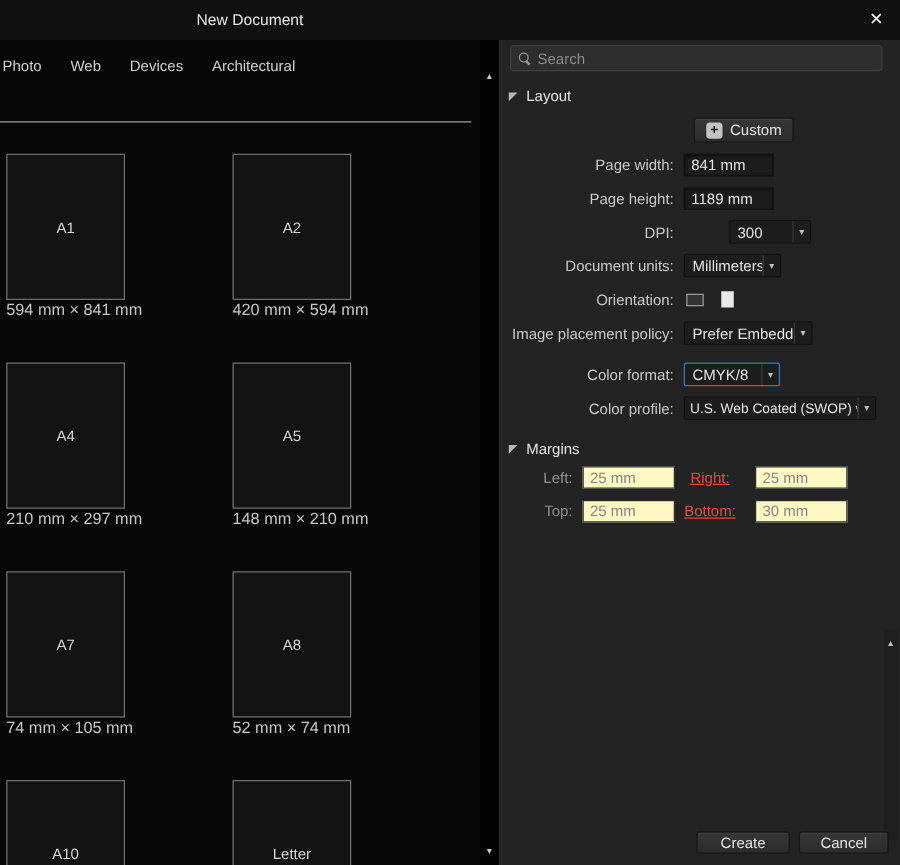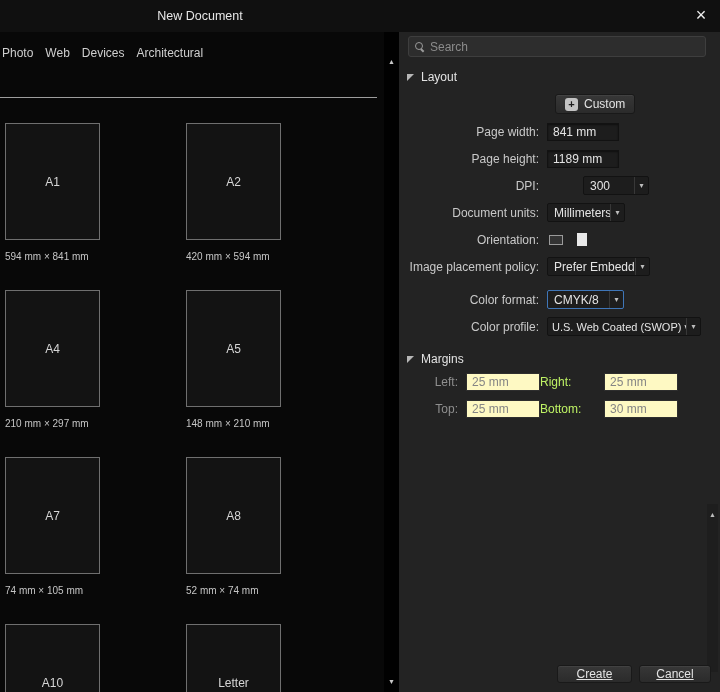--- a/index.html
+++ b/index.html
@@ -8,28 +8,28 @@
 
   .window { position:relative; width:720px; height:692px; background:#161616; overflow:hidden; }
 
   
   .titlebar { position:absolute; top:0; left:0; right:0; height:32px; background:#101010; }
   .titlebar .title { position:absolute; left:0; top:0; width:400px; line-height:32px; text-align:center; color:#e6e6e6; font-size:12.5px; }
   .close-btn { position:absolute; right:6px; top:4px; width:26px; height:24px; line-height:23px; text-align:center; color:#f0f0f0; font-size:18px; cursor:pointer; }
 
   
   .left-panel { position:absolute; left:0; top:32px; width:384px; bottom:0; background:#080808; overflow:hidden; }
-  .tabs { display:flex; gap:12px; padding:14px 0 0 2px; }
+  .tabs { display:flex; gap:23px; padding:14px 0 0 2px; }
   .tab { color:#cfcfcf; cursor:pointer; }
   .tab-separator { position:absolute; top:65px; left:0; width:377px; border-top:1px solid #9d9d9d; }
 
   .preset-grid { position:absolute; top:91px; left:5px; display:grid; grid-template-columns:181px 181px; grid-auto-rows:167px; }
   .preset { display:flex; flex-direction:column; }
   .card { width:95px; height:117px; border:1px solid #6f6f6f; background:#131313; display:flex; align-items:center; justify-content:center; color:#d6d6d6; cursor:pointer; }
-  .dims { margin-top:11px; color:#c6c6c6; font-size:10px; }
+  .dims { color:#c6c6c6; font-size:13px; }
 
   
   .left-scrollbar { position:absolute; left:384px; top:32px; width:15px; bottom:0; background:#010101; display:flex; flex-direction:column; justify-content:space-between; align-items:center; padding:26px 0 6px 0; }
   .scroll-arrow { color:#c9c9c9; font-size:7px; line-height:8px; cursor:pointer; }
 
   
   .right-panel { position:absolute; left:399px; top:32px; width:321px; bottom:0; background:#232323; }
 
   .search-box { position:absolute; left:9px; top:4px; width:298px; height:21px; background:#2d2d2d; border:1px solid #3e3e3e; border-radius:3px; display:flex; align-items:center; padding:0 6px; }
   .search-icon { width:9px; height:9px; position:relative; flex:none; margin-right:6px; }
@@ -69,27 +69,27 @@
   .orient-btn { display:flex; align-items:center; justify-content:center; width:18px; height:17px; cursor:pointer; }
   .land-icon { width:14px; height:10px; border:1px solid #9a9a9a; background:#333; }
   .port-icon { width:10px; height:13px; background:#e9e9e9; }
 
   .cb { width:11px; height:11px; background:#1a1a1a; border:1px solid #4a4a4a; flex:none; cursor:pointer; }
   .cb-label { margin-left:7px; color:#d4d4d4; }
 
   .include-row { display:flex; align-items:center; height:26px; padding-left:13px; margin-top:2px; }
   .mrow { display:flex; align-items:center; height:27px; }
   .mlabel1 { width:67px; text-align:right; padding-right:8px; color:#8f8f8f; flex:none; }
-  .mlabel2 { width:64px; text-align:left; padding-right:8px; color:#bef264; flex:none; }
+  .mlabel2 { width:64px; text-align:center; padding-right:8px; color:#ef4444; flex:none;text-decoration:underline; }
 
   .right-scroll { position:absolute; right:2px; top:472px; width:11px; height:168px; background:#1e1e1e; text-align:center; padding-top:2px; }
   .right-scroll .scroll-arrow { color:#bdbdbd; }
 
   .footer { position:absolute; right:9px; bottom:9px; display:flex; gap:7px; }
-  .footer .btn { height:18px;text-decoration:underline; }
+  .footer .btn { height:18px; }
   .create-btn { width:75px; }
   .cancel-btn { width:72px; }
 </style>
 </head>
 <body>
 
 <div class="window">
 
   <div class="titlebar">
     <div class="title">New Document</div>

